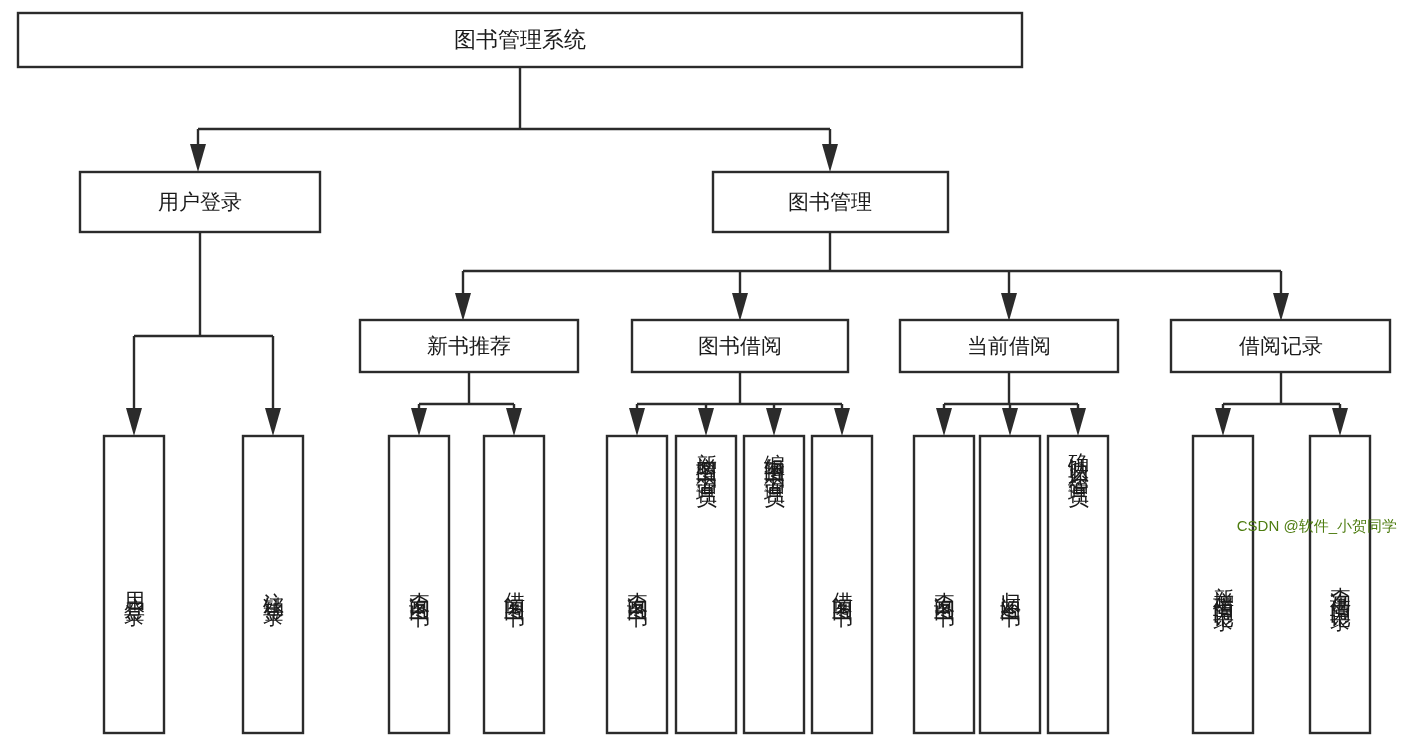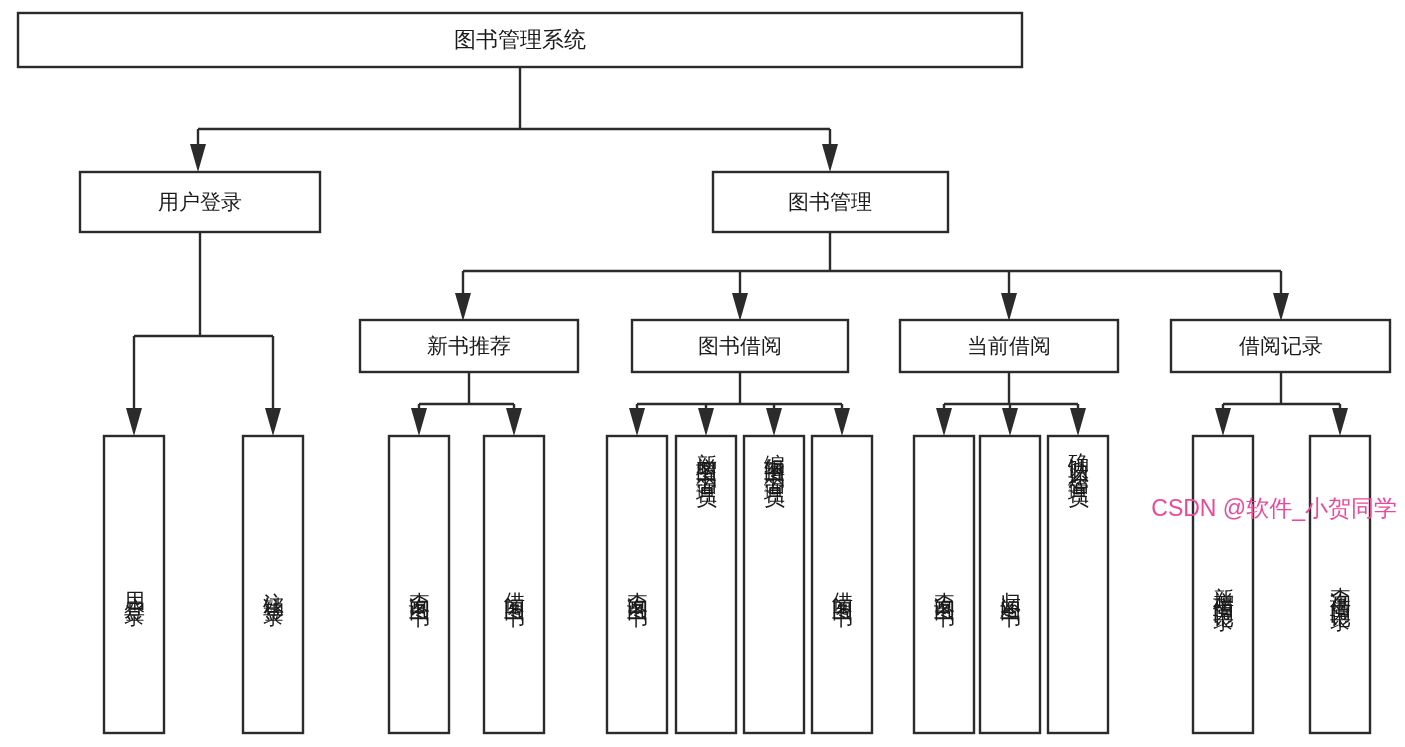--- a/index.html
+++ b/index.html
@@ -67,24 +67,24 @@
     font-family: "Liberation Sans", "DejaVu Sans", sans-serif;
     font-size: 21px;
     line-height: 1.28;
     letter-spacing: 5px;
     color: #1a1a1a;
     white-space: nowrap;
   }
   #watermark {
     position: absolute;
     right: 8px;
-    bottom: 12px;
-    font-family: "Liberation Sans", "DejaVu Sans", sans-serif;
-    font-size: 23px;
-    color: #ec4899;
+    bottom: 0;
+    font-family: "Liberation Sans", "DejaVu Sans", sans-serif;
+    font-size: 15px;
+    color: #4d7c0f;
     white-space: nowrap;
     user-select: none;
   }
 </style>
 </head>
 <body>
 
 <div id="diagram-root">
 
   <svg class="diagram" viewBox="0 0 1405 747" xmlns="http://www.w3.org/2000/svg">

